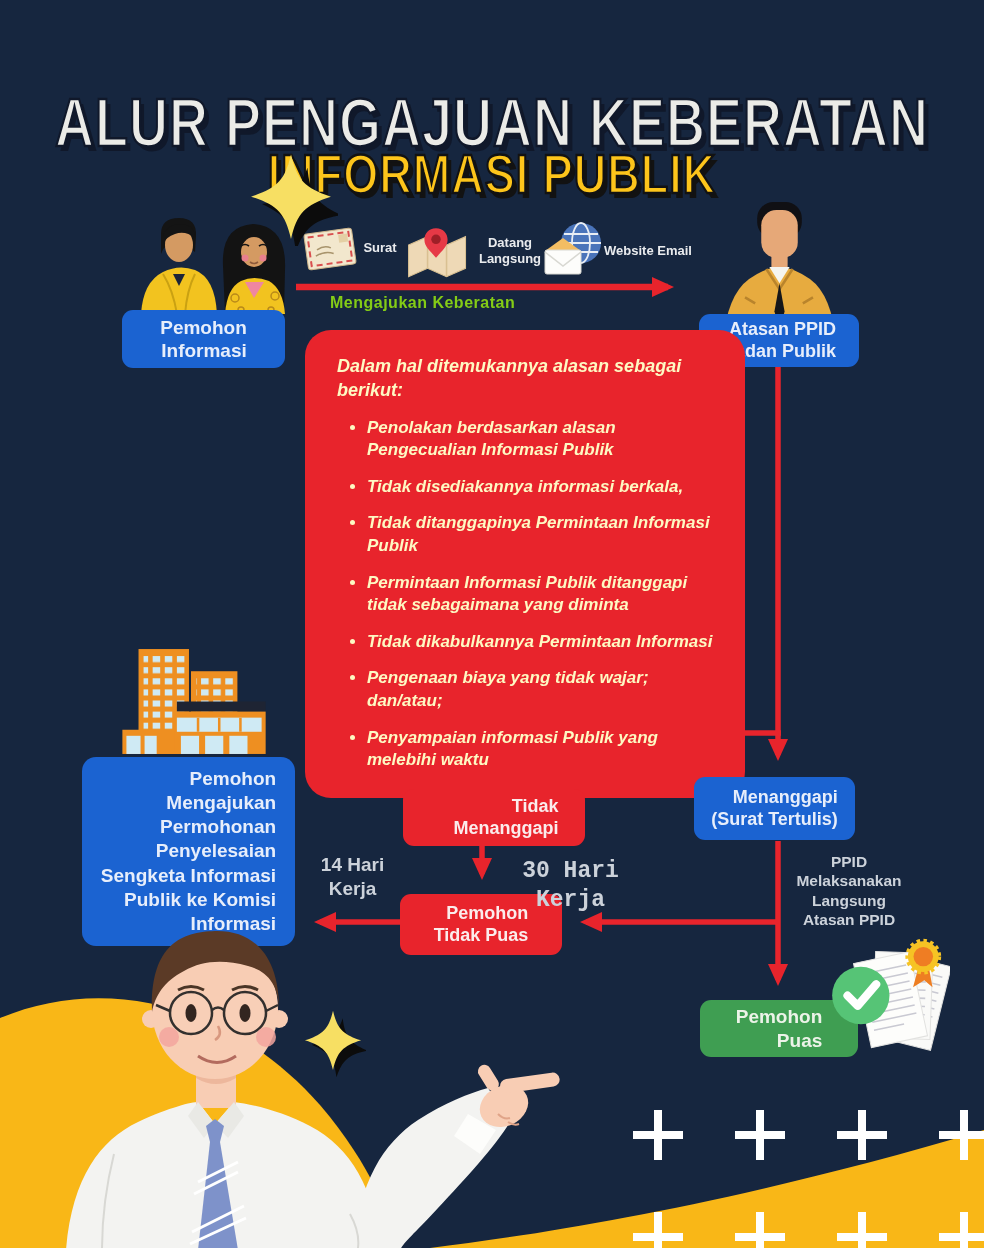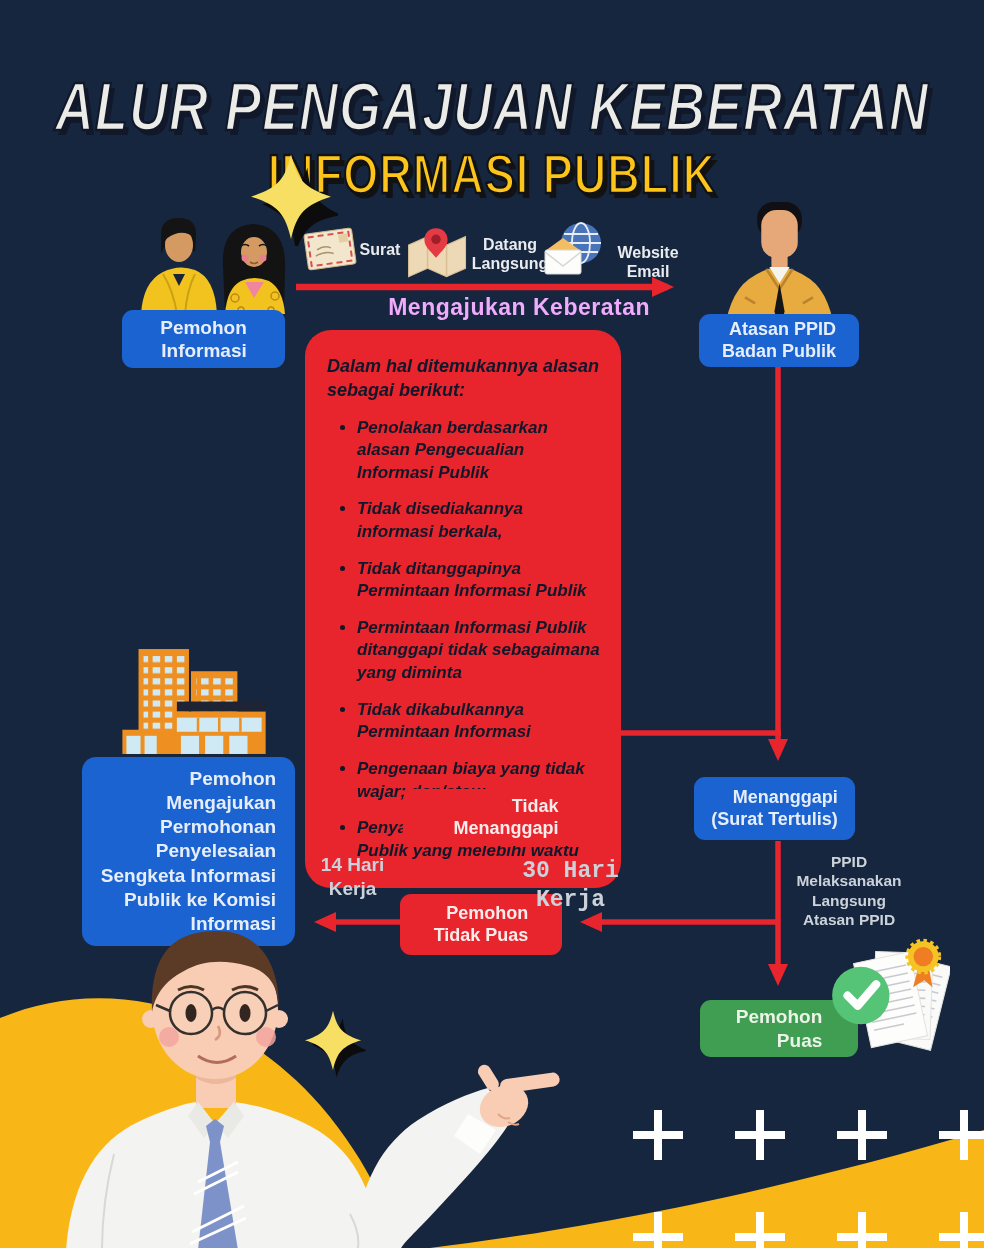--- a/index.html
+++ b/index.html
@@ -32,31 +32,31 @@
   }
   .box-blue{background:var(--blue,#1b63d1);color:var(--box-text,#e7eefb);}
   .box-red{background:var(--red,#e8242c);color:#fbecec;}
   .box-green{background:var(--green,#3f9e52);color:#ecf3e8;}
   
   .flow-label{
     color:var(--label-gray,#ccd2da);font-weight:bold;text-align:center;
     white-space:pre-line;line-height:1.25;
   }
   .channel-label{
-    color:#e9ebee;font-weight:bold;font-size:16px;text-align:center;
+    color:#e9ebee;font-weight:bold;font-size:13px;text-align:center;
     white-space:pre-line;line-height:1.2;
   }
   .arrow-label{
-    color:#f0abfc;font-weight:bold;font-size:23px;text-align:right;letter-spacing:.5px;
+    color:#84cc16;font-weight:bold;font-size:16px;text-align:left;letter-spacing:.5px;
   }
   
   .reasons{
-    left:305px;top:330px;width:316px;box-sizing:border-box;
+    left:305px;top:330px;width:440px;box-sizing:border-box;
     background:var(--red,#e8242c);border-radius:26px;
-    padding:24px 20px 26px 22px;color:#0f172a;
+    padding:24px 20px 26px 32px;color:#fef9c3;
   }
   .reasons .heading{font-size:18px;font-weight:bold;font-style:italic;line-height:1.35;margin:0 0 6px 0;}
   .reasons ul{margin:0;padding:0 0 0 30px;}
   .reasons li{font-size:17px;font-weight:bold;font-style:italic;line-height:1.33;margin-top:14px;}
   
   .conn{stroke:var(--red,#e8242c);stroke-width:5.5;fill:none;}
   .conn-main{stroke:var(--red,#e8242c);stroke-width:6.5;fill:none;}
   
   .plus{width:50px;height:50px;}
   .plus::before{content:"";position:absolute;left:21px;top:0;width:8px;height:50px;background:#fff;}
@@ -74,21 +74,21 @@
 
   <div class="plus abs" style="left:633px;top:1110px;"></div>
   <div class="plus abs" style="left:735px;top:1110px;"></div>
   <div class="plus abs" style="left:837px;top:1110px;"></div>
   <div class="plus abs" style="left:939px;top:1110px;"></div>
   <div class="plus abs" style="left:633px;top:1212px;"></div>
   <div class="plus abs" style="left:735px;top:1212px;"></div>
   <div class="plus abs" style="left:837px;top:1212px;"></div>
   <div class="plus abs" style="left:939px;top:1212px;"></div>
 
-  <div class="title-wrap abs" style="top:66px;font-style:italic;">
+  <div class="title-wrap abs" style="top:82px;">
     <span class="title1">ALUR PENGAJUAN KEBERATAN</span>
   </div>
   <div class="title-wrap abs" style="top:142px;">
     <span class="title2">INFORMASI PUBLIK</span>
   </div>
   <svg class="abs" style="left:244px;top:152px;" width="94" height="94" viewBox="0 0 80 80">
     <path d="M 40 2 C 45 24 52 31 74 38 C 52 45 45 52 40 74 C 35 52 28 45 6 38 C 28 31 35 24 40 2 Z" fill="#0c0c0c" transform="translate(9,11) rotate(8 40 38)"></path>
     <path d="M 40 2 C 45 24 52 31 74 38 C 52 45 45 52 40 74 C 35 52 28 45 6 38 C 28 31 35 24 40 2 Z" fill="#f7df63"></path>
   </svg>
 

